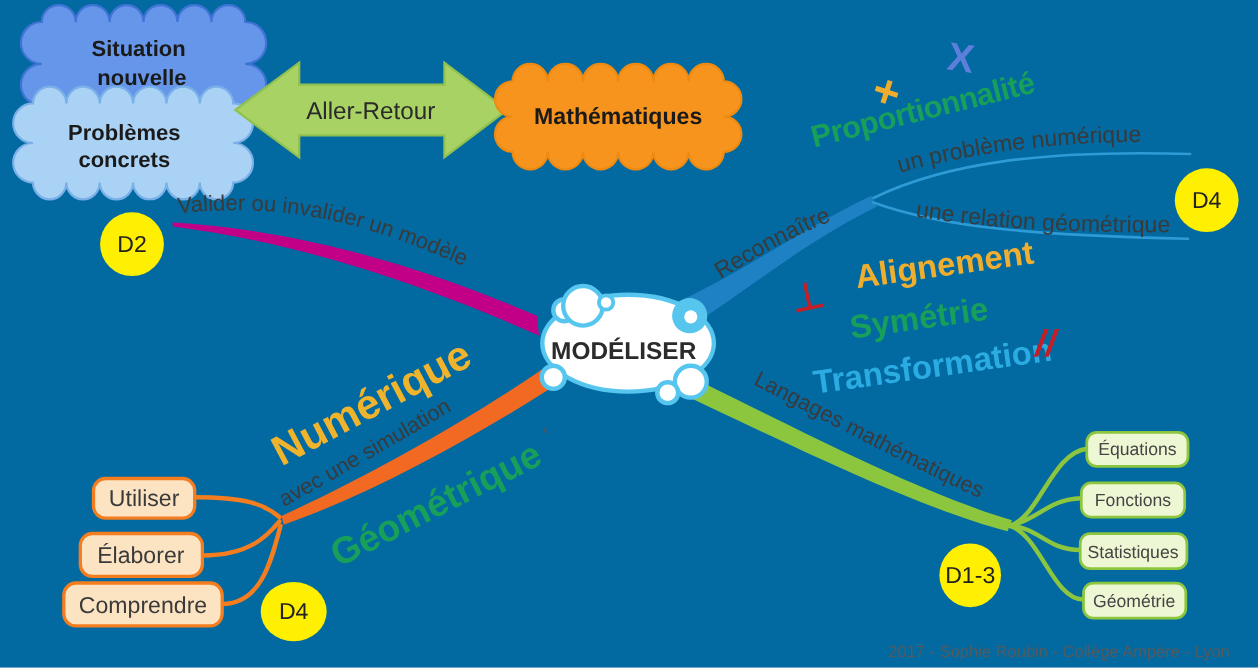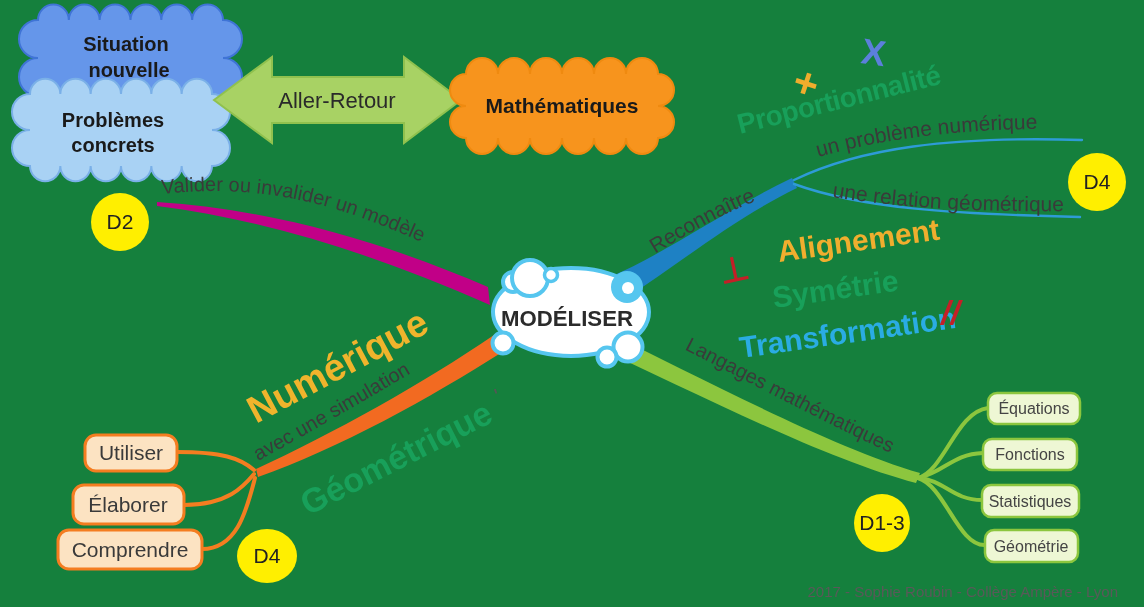--- a/index.html
+++ b/index.html
@@ -1,16 +1,16 @@
 <!DOCTYPE html>
 <html><head>
 <meta charset="utf-8">
 <style>
   html,body{margin:0;padding:0;background:#ffffff;}
-  .canvas{position:relative;width:1144px;height:607px;background:#15803d;overflow:hidden;
+  .canvas{position:relative;width:1144px;height:607px;background:#0369a1;overflow:hidden;
           font-family:"Liberation Sans", sans-serif;}
   svg{display:block;}
   text{font-family:"Liberation Sans", sans-serif;}
   .node-label{fill:#1a1a1a;font-weight:bold;}
   .branch-label{fill:#3a3a3a;}
   .badge-label{fill:#222222;font-size:21px;}
   .box-label-orange{fill:#3a3a3a;font-size:21px;}
   .box-label-green{fill:#444444;font-size:16px;}
 </style>
 </head>

